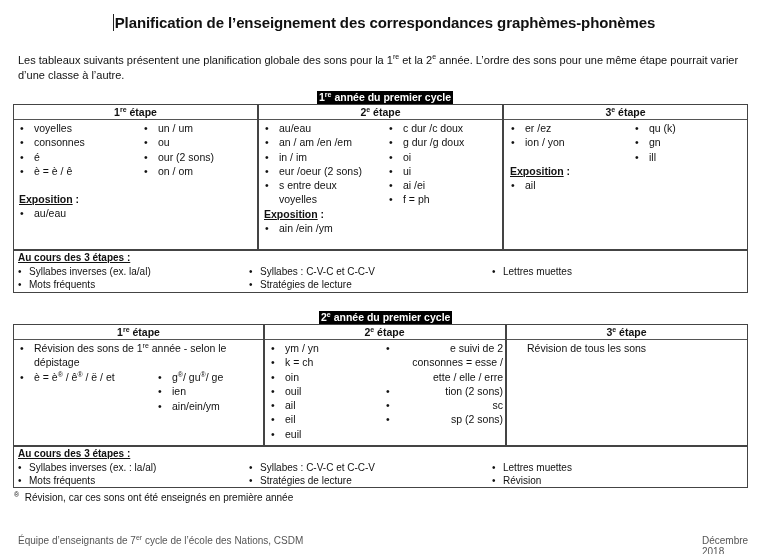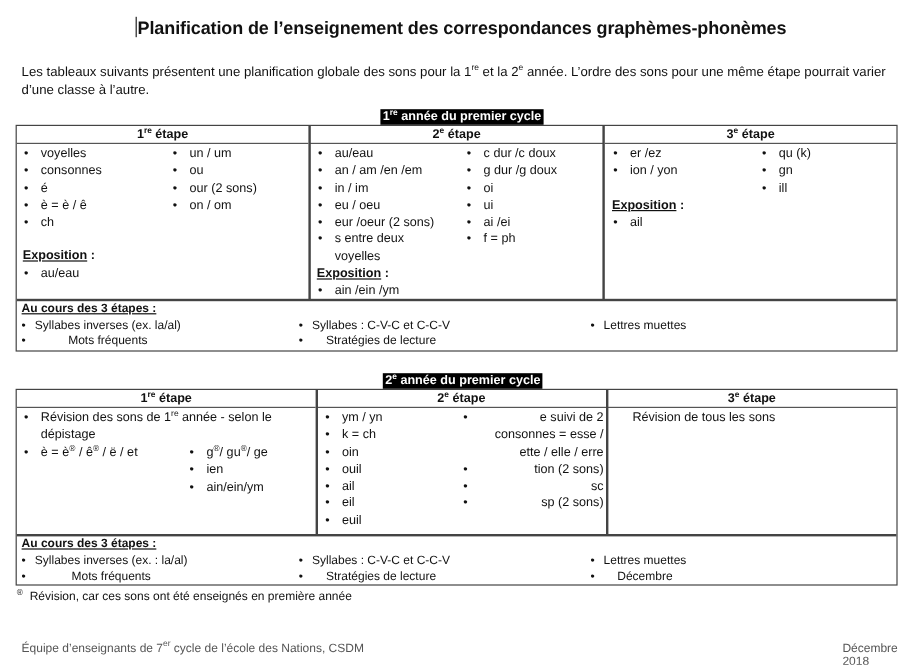--- a/index.html
+++ b/index.html
@@ -20,21 +20,21 @@
   .col { position: absolute; }
   .item { position: relative; padding-left: 15px; white-space: nowrap; }
   .item::before { content: "•"; position: absolute; left: 1px; top: 0; }
   .item.wrap { white-space: normal; }
   .expo { font-weight: bold; text-decoration: underline; }
   .expo-colon { font-weight: bold; }
   .gap { height: 14px; }
   .sup { font-size: 7px; vertical-align: super; line-height: 0; }
   .during { position: absolute; font-size: 10px; line-height: 13.5px; }
   .during-title { font-weight: bold; text-decoration: underline; }
-  .dcol { position: absolute; text-align: center; }
+  .dcol { position: absolute; }
   .ditem { position: relative; padding-left: 11px; white-space: nowrap; }
   .ditem::before { content: "•"; position: absolute; left: 0; top: 0; }
   .footnote { position: absolute; left: 14px; top: 492px; font-size: 10px; }
   .footer-left { position: absolute; left: 18px; top: 535px; font-size: 10px; color: #555; }
   .footer-right { position: absolute; left: 674px; top: 535px; font-size: 10px; color: #555; padding-left: 28px; }
 </style>
 </head>
 <body>
 
 <div class="title"><span class="cursor"></span><span>Planification de l’enseignement des correspondances graphèmes-phonèmes</span></div>
@@ -50,39 +50,37 @@
   <div class="vline" style="left:243px; top:0; height:145px;"></div>
   <div class="vline" style="left:488px; top:0; height:145px;"></div>
   <div class="hline" style="top:144px;"></div>
 
   <div class="cell" style="left:5px; top:16px; width:236px;">
     <div class="col" style="left:0; top:0; width:120px;">
       <div class="item">voyelles</div>
       <div class="item">consonnes</div>
       <div class="item">é</div>
       <div class="item">è = è / ê</div>
-      <div class="item">ch</div>
       <div class="gap"></div>
       <div><span class="expo">Exposition</span><span class="expo-colon"> :</span></div>
       <div class="item"> au/eau</div>
     </div>
     <div class="col" style="left:124px; top:0; width:110px;">
       <div class="item">un / um</div>
       <div class="item">ou</div>
       <div class="item">our (2 sons)</div>
       <div class="item">on / om</div>
     </div>
   </div>
 
   <div class="cell" style="left:250px; top:16px; width:236px;">
     <div class="col" style="left:0; top:0; width:122px;">
       <div class="item">au/eau</div>
       <div class="item">an / am /en /em</div>
       <div class="item">in / im</div>
-      <div class="item">eu / oeu</div>
       <div class="item">eur /oeur (2 sons)</div>
       <div class="item wrap" style="width:95px;">s entre deux voyelles</div>
       <div><span class="expo">Exposition</span><span class="expo-colon"> :</span></div>
       <div class="item"> ain /ein /ym</div>
     </div>
     <div class="col" style="left:124px; top:0; width:110px;">
       <div class="item">c dur /c doux</div>
       <div class="item">g dur /g doux</div>
       <div class="item">oi</div>
       <div class="item">ui</div>
@@ -171,21 +169,21 @@
     <div class="dcol" style="left:0; top:13.5px;">
       <div class="ditem">Syllabes inverses  (ex. : la/al)</div>
       <div class="ditem">Mots fréquents</div>
     </div>
     <div class="dcol" style="left:231px; top:13.5px;">
       <div class="ditem">Syllabes : C-V-C et C-C-V</div>
       <div class="ditem">Stratégies de lecture</div>
     </div>
     <div class="dcol" style="left:474px; top:13.5px;">
       <div class="ditem">Lettres muettes</div>
-      <div class="ditem">Décembre</div>
+      <div class="ditem">Révision</div>
     </div>
   </div>
 </div>
 
 <div class="footnote"><span class="sup">®</span><span style="white-space:pre;">  Révision, car ces sons ont été enseignés en première année</span></div>
 
 <div class="footer-left"><span>Équipe d’enseignants de 7</span><span class="sup">er</span><span> cycle de l’école des Nations, CSDM</span></div>
 <div class="footer-right">Décembre 2018</div>
 
 </body></html>

